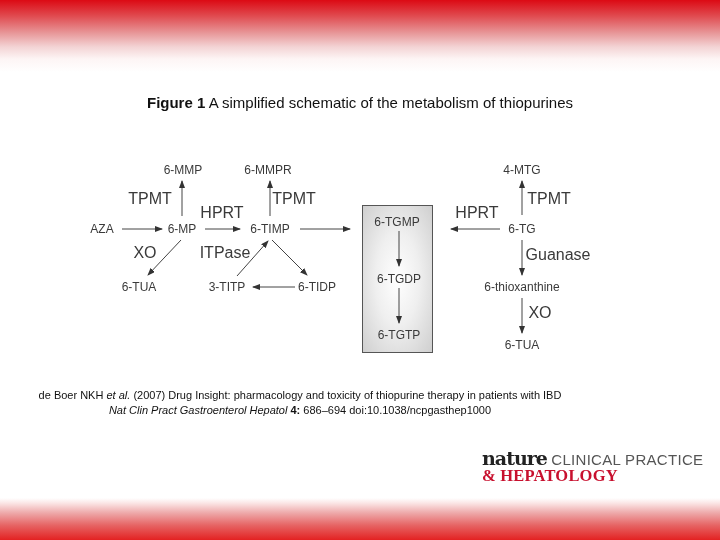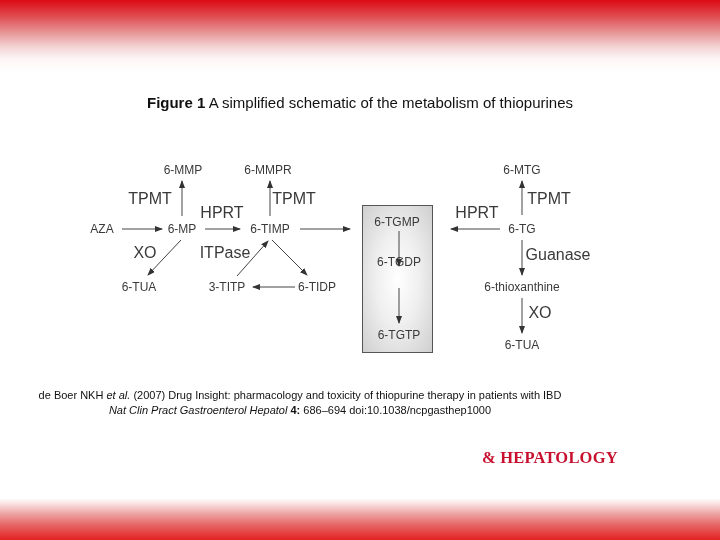--- a/index.html
+++ b/index.html
@@ -115,32 +115,33 @@
   <div class="node" style="left:227px;top:287px">3-TITP</div>
   <div class="node" style="left:317px;top:287px">6-TIDP</div>
 
   <div class="enz" style="left:150px;top:199px">TPMT</div>
   <div class="enz" style="left:294px;top:199px">TPMT</div>
   <div class="enz" style="left:222px;top:213px">HPRT</div>
   <div class="enz" style="left:145px;top:253px">XO</div>
   <div class="enz" style="left:225px;top:253px">ITPase</div>
 
   <div class="node" style="left:397px;top:222px">6-TGMP</div>
-  <div class="node" style="left:399px;top:262px">6-TGDP</div>
+  <div class="node" style="left:399px;top:279px">6-TGDP</div>
   <div class="node" style="left:399px;top:335px">6-TGTP</div>
 
-  <div class="node" style="left:522px;top:170px">6-MTG</div>
+  <div class="node" style="left:522px;top:170px">4-MTG</div>
   <div class="node" style="left:522px;top:229px">6-TG</div>
   <div class="node" style="left:522px;top:287px">6-thioxanthine</div>
   <div class="node" style="left:522px;top:345px">6-TUA</div>
 
   <div class="enz" style="left:549px;top:199px">TPMT</div>
   <div class="enz" style="left:477px;top:213px">HPRT</div>
   <div class="enz" style="left:558px;top:255px">Guanase</div>
   <div class="enz" style="left:540px;top:313px">XO</div>
 </div>
 
 <div class="citation" style="top:389px"><span>de Boer NKH </span><i>et al.</i><span> (2007) Drug Insight: pharmacology and toxicity of thiopurine therapy in patients with IBD</span></div>
 <div class="citation" style="top:404px"><i>Nat Clin Pract Gastroenterol Hepatol</i><b> 4:</b><span> 686–694 doi:10.1038/ncpgasthep1000</span></div>
 
 <div class="logo">
+  <div class="logo-line1"><span class="logo-nature">nature</span> <span class="logo-cp">CLINICAL PRACTICE</span></div>
   <div class="logo-red">&amp; HEPATOLOGY</div>
 </div>
 
 </body></html>

